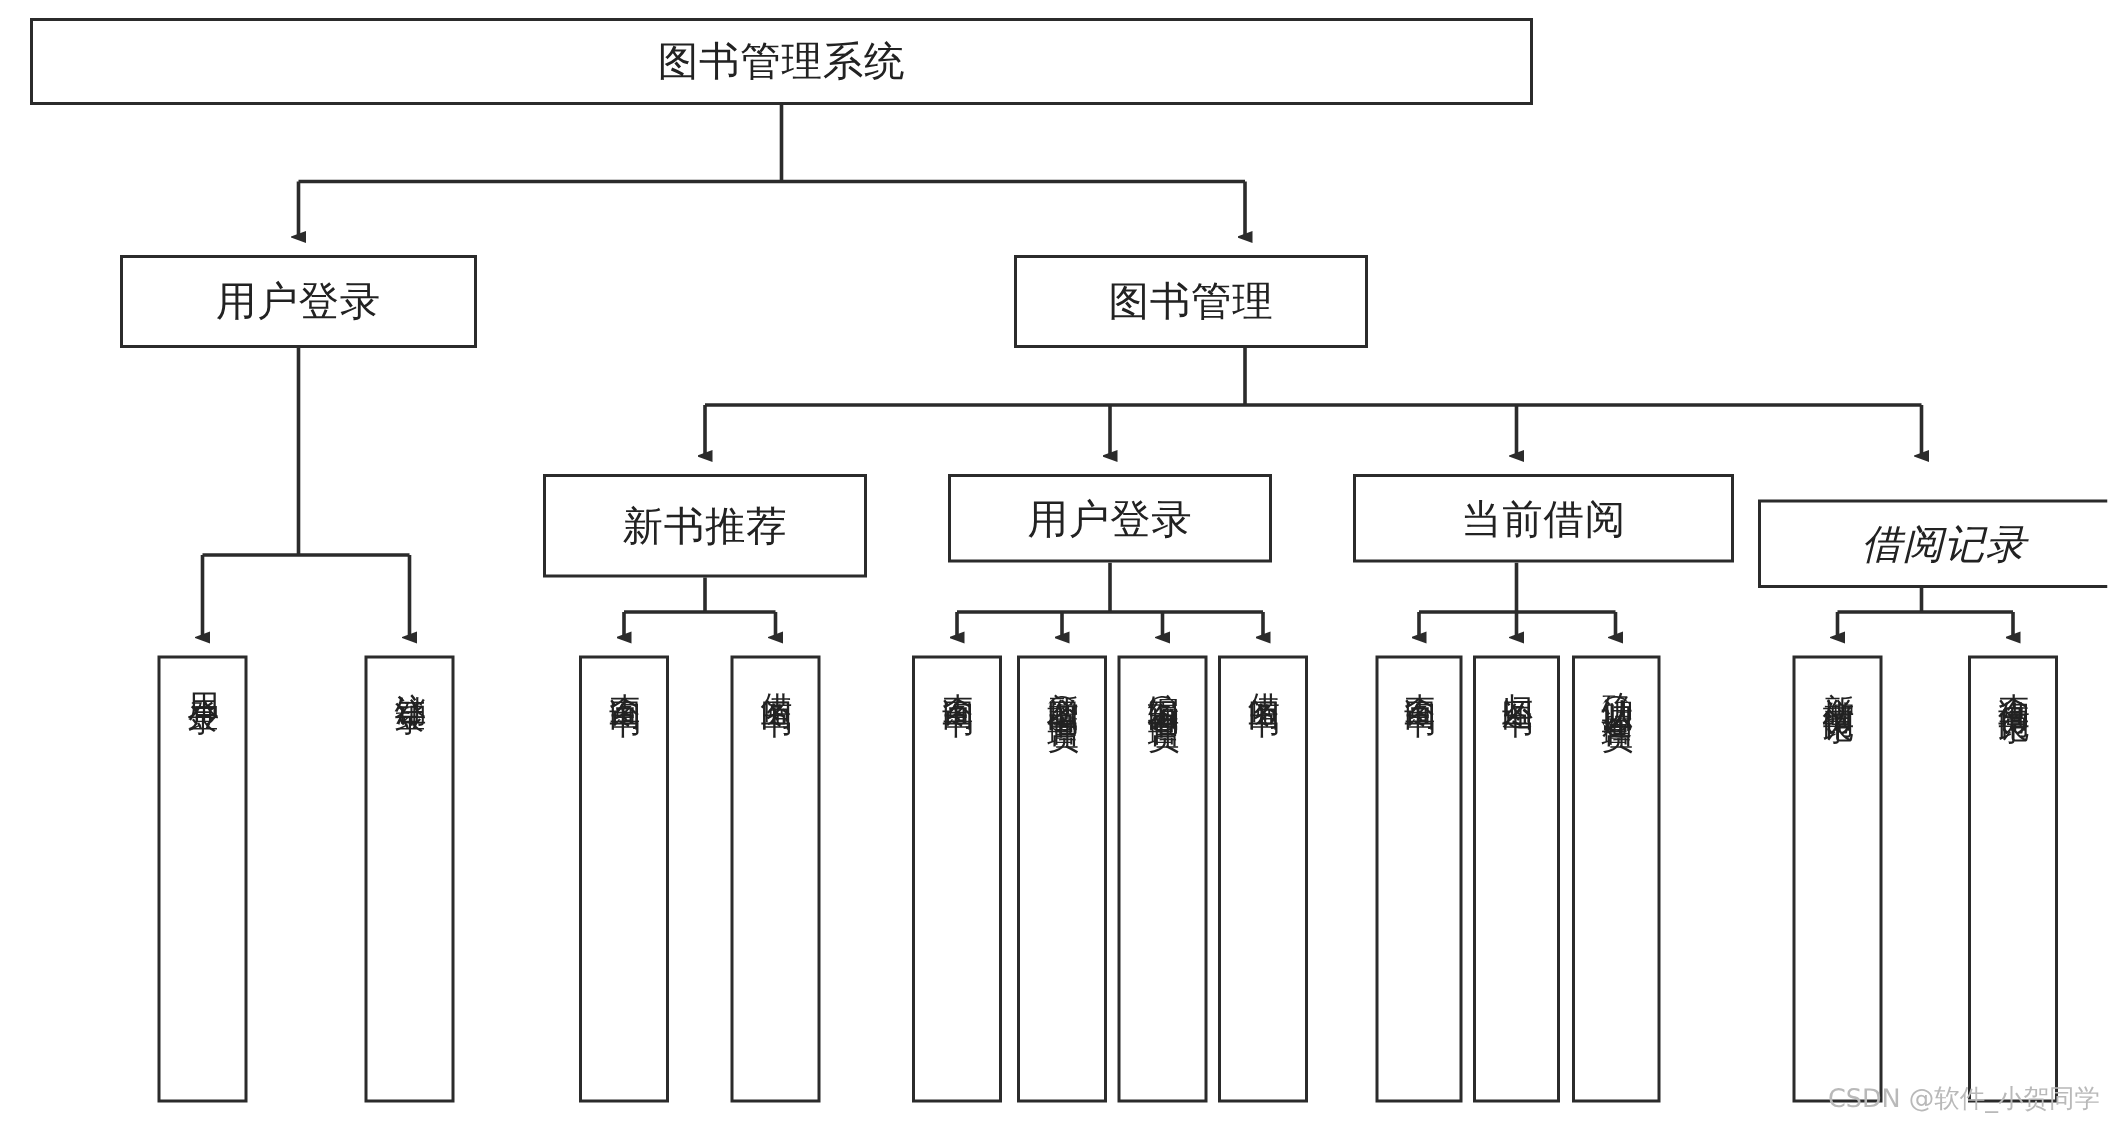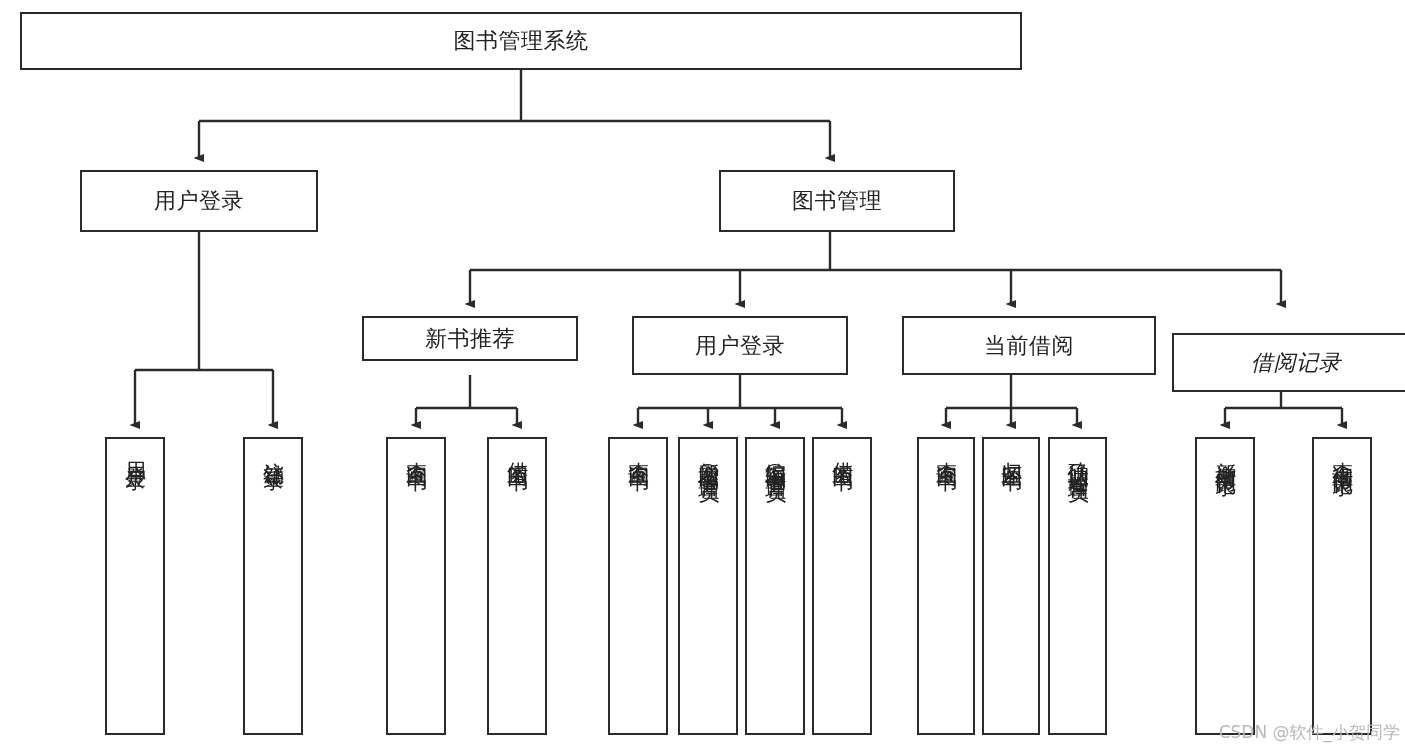--- a/index.html
+++ b/index.html
@@ -28,21 +28,21 @@
     position: absolute;
     box-sizing: border-box;
     background: #ffffff;
     border: 2px solid #2b2b2b;
     display: flex;
     align-items: center;
     justify-content: center;
     color: #222222;
   }
   .node.horizontal {
-    font-size: 22px;
+    font-size: 27px;
     letter-spacing: 0.5px;
     text-align: center;
   }
   .node.vertical {
     font-size: 21px;
     padding-top: 6px;
     padding-bottom: 6px;
     align-items: flex-start;
   }
   .node.vertical .vtext {
@@ -137,25 +137,25 @@
     </g>
   </svg>
 
   <div class="node horizontal" style="left:20px; top:12px; width:1002px; height:58px;">
     <span class="htext">图书管理系统</span>
   </div>
 
   <div class="node horizontal" style="left:80px; top:170px; width:238px; height:62px;">
     <span class="htext">用户登录</span>
   </div>
-  <div class="node horizontal" style="left:719px; top:170px; width:236px; height:62px;">
+  <div class="node horizontal" style="left:676px; top:170px; width:236px; height:62px;">
     <span class="htext">图书管理</span>
   </div>
 
-  <div class="node horizontal" style="left:362px; top:316px; width:216px; height:45px;">
+  <div class="node horizontal" style="left:362px; top:316px; width:216px; height:69px;">
     <span class="htext">新书推荐</span>
   </div>
   <div class="node horizontal" style="left:632px; top:316px; width:216px; height:59px;">
     <span class="htext">用户登录</span>
   </div>
   <div class="node horizontal" style="left:902px; top:316px; width:254px; height:59px;">
     <span class="htext">当前借阅</span>
   </div>
   <div class="node horizontal" style="left:1172px; top:333px; width:248px; height:59px;font-style:italic;">
     <span class="htext">借阅记录</span>

